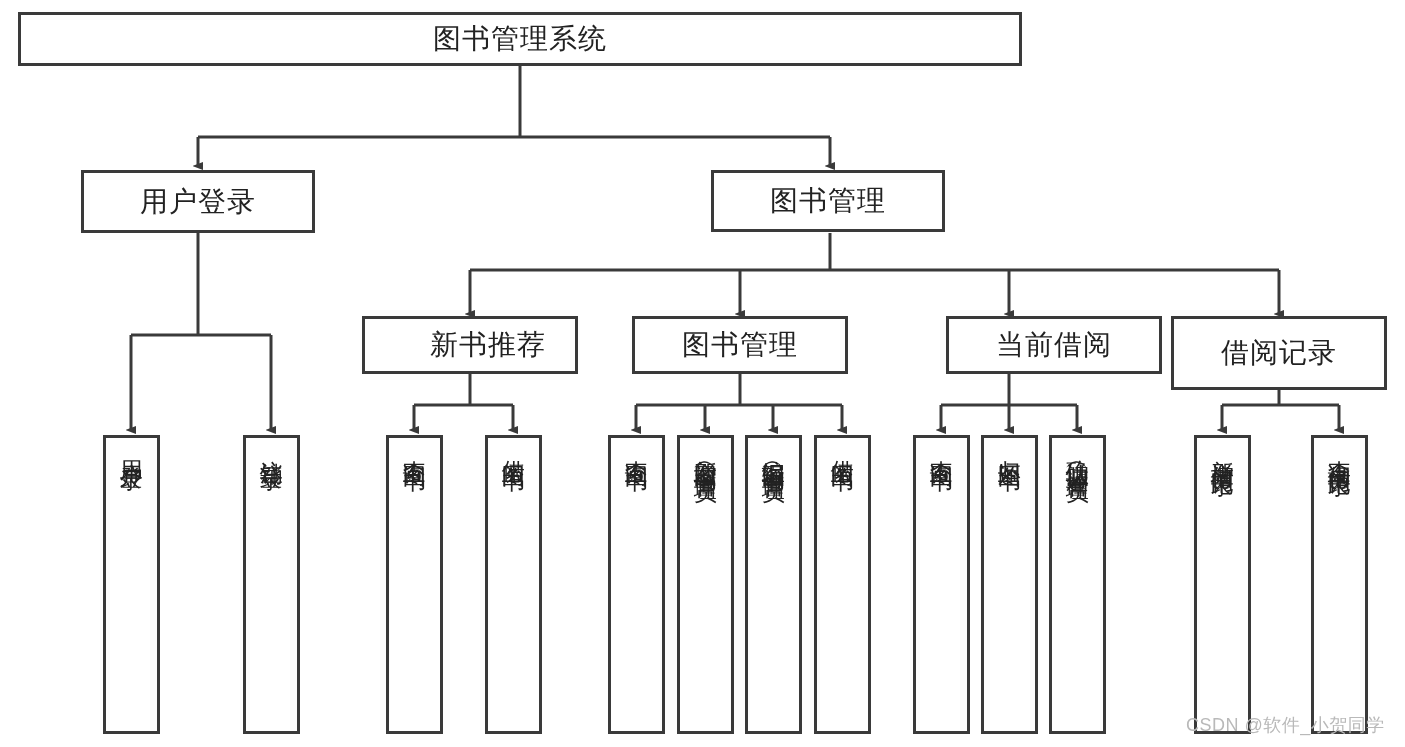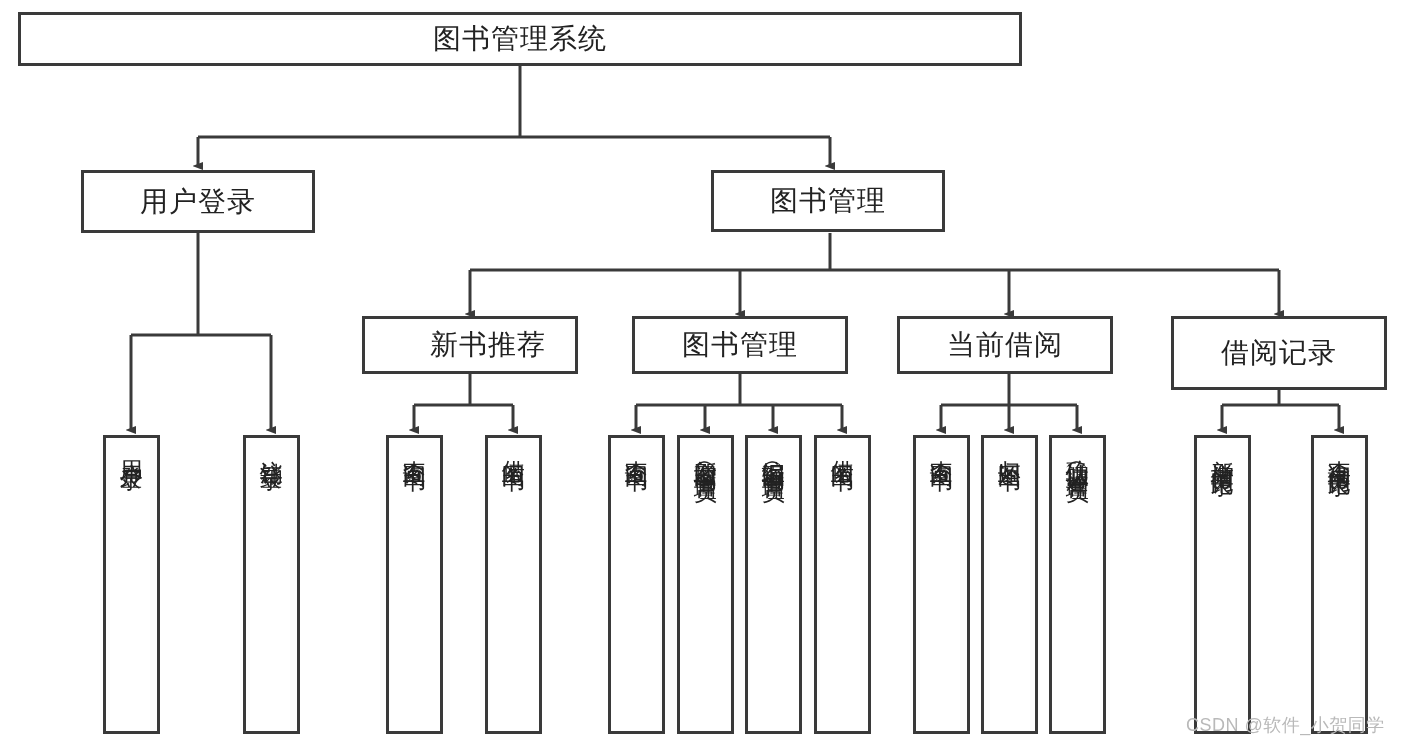--- a/index.html
+++ b/index.html
@@ -132,21 +132,21 @@
   <div class="node h" style="left:711px; top:170px; width:234px; height:62px;">
     <span>图书管理</span>
   </div>
 
   <div class="node h" style="left:362px; top:316px; width:216px; height:58px;padding-left:36px;">
     <span>新书推荐</span>
   </div>
   <div class="node h" style="left:632px; top:316px; width:216px; height:58px;">
     <span>图书管理</span>
   </div>
-  <div class="node h" style="left:897px; top:316px; width:216px; height:58px;">
+  <div class="node h" style="left:946px; top:316px; width:216px; height:58px;">
     <span>当前借阅</span>
   </div>
   <div class="node h" style="left:1171px; top:316px; width:216px; height:74px;">
     <span>借阅记录</span>
   </div>
 
   <div class="node v" style="left:103px; top:435px; width:57px; height:299px;">
     <span class="vtxt">用户登录</span>
   </div>
   <div class="node v" style="left:243px; top:435px; width:57px; height:299px;">

